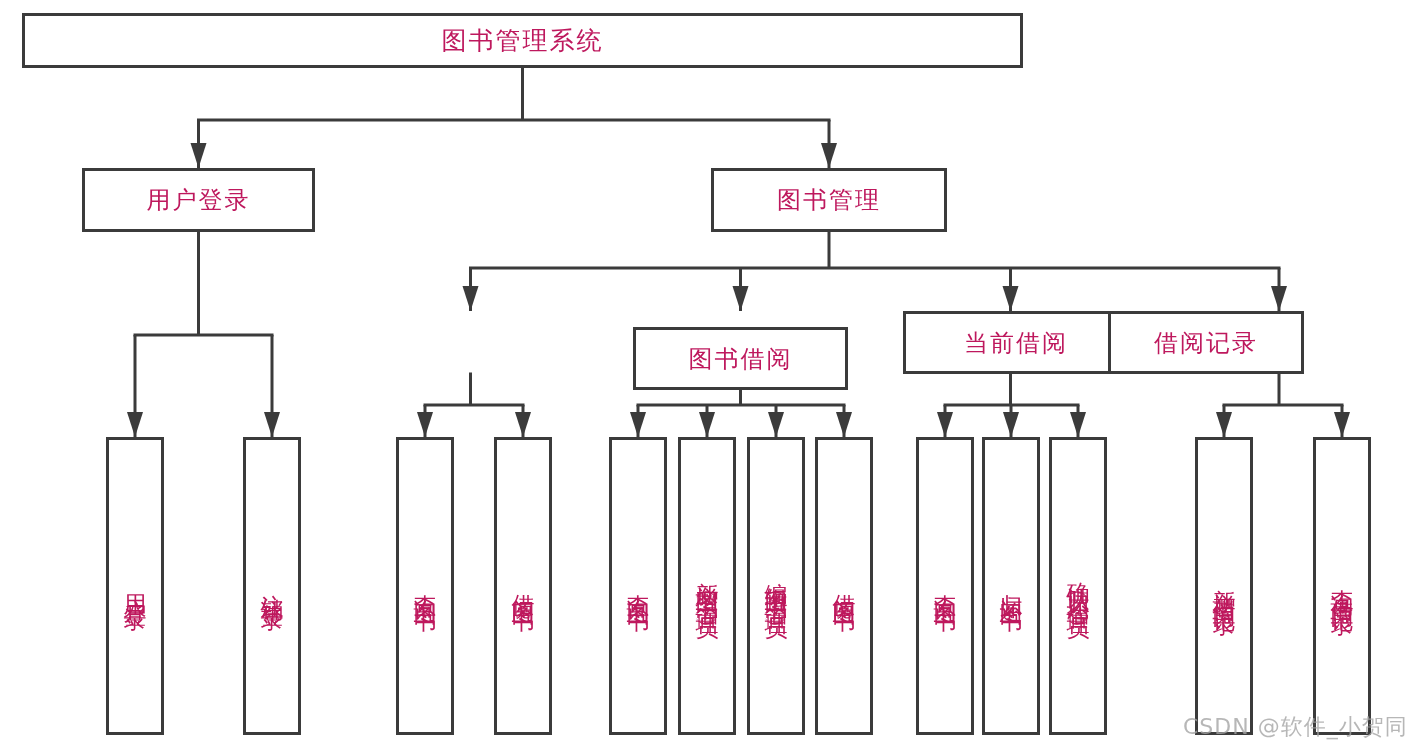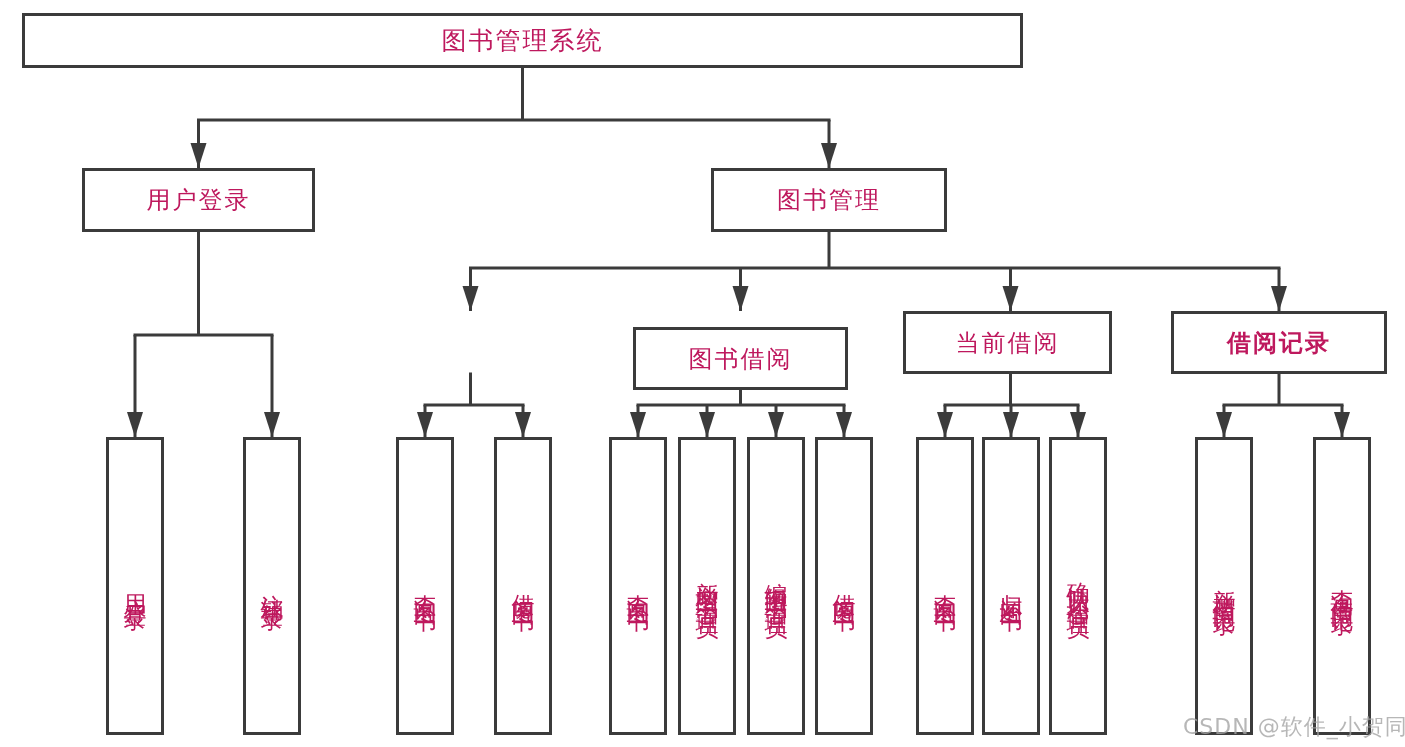--- a/index.html
+++ b/index.html
@@ -35,22 +35,22 @@
   }
   .hnode {
     font-size: 24px;
     letter-spacing: 2px;
   }
   .n-root { left: 22px; top: 13px; width: 1001px; height: 55px; font-size: 25px; }
   .n-user-login  { left: 82px;  top: 168px; width: 233px; height: 64px; }
   .n-book-mgmt   { left: 711px; top: 168px; width: 236px; height: 64px; }
   .n-new-rec     { left: 363px;  top: 311px; width: 215px; height: 63px; }
   .n-borrowing   { left: 633px;  top: 327px; width: 215px; height: 63px; }
-  .n-current     { left: 903px;  top: 311px; width: 209px; height: 63px; text-align: center; }
-  .n-records     { left: 1171px; top: 311px; width: 216px; height: 63px; font-weight: bold; }
+  .n-current     { left: 903px;  top: 311px; width: 226px; height: 63px; text-align: center; }
+  .n-records     { left: 1108px; top: 311px; width: 196px; height: 63px; }
   .leaf {
     top: 437px;
     width: 58px;
     height: 298px;
     writing-mode: vertical-lr;
     text-orientation: mixed;
     font-size: 23px;
     letter-spacing: 5px;
     line-height: 1;
   }

